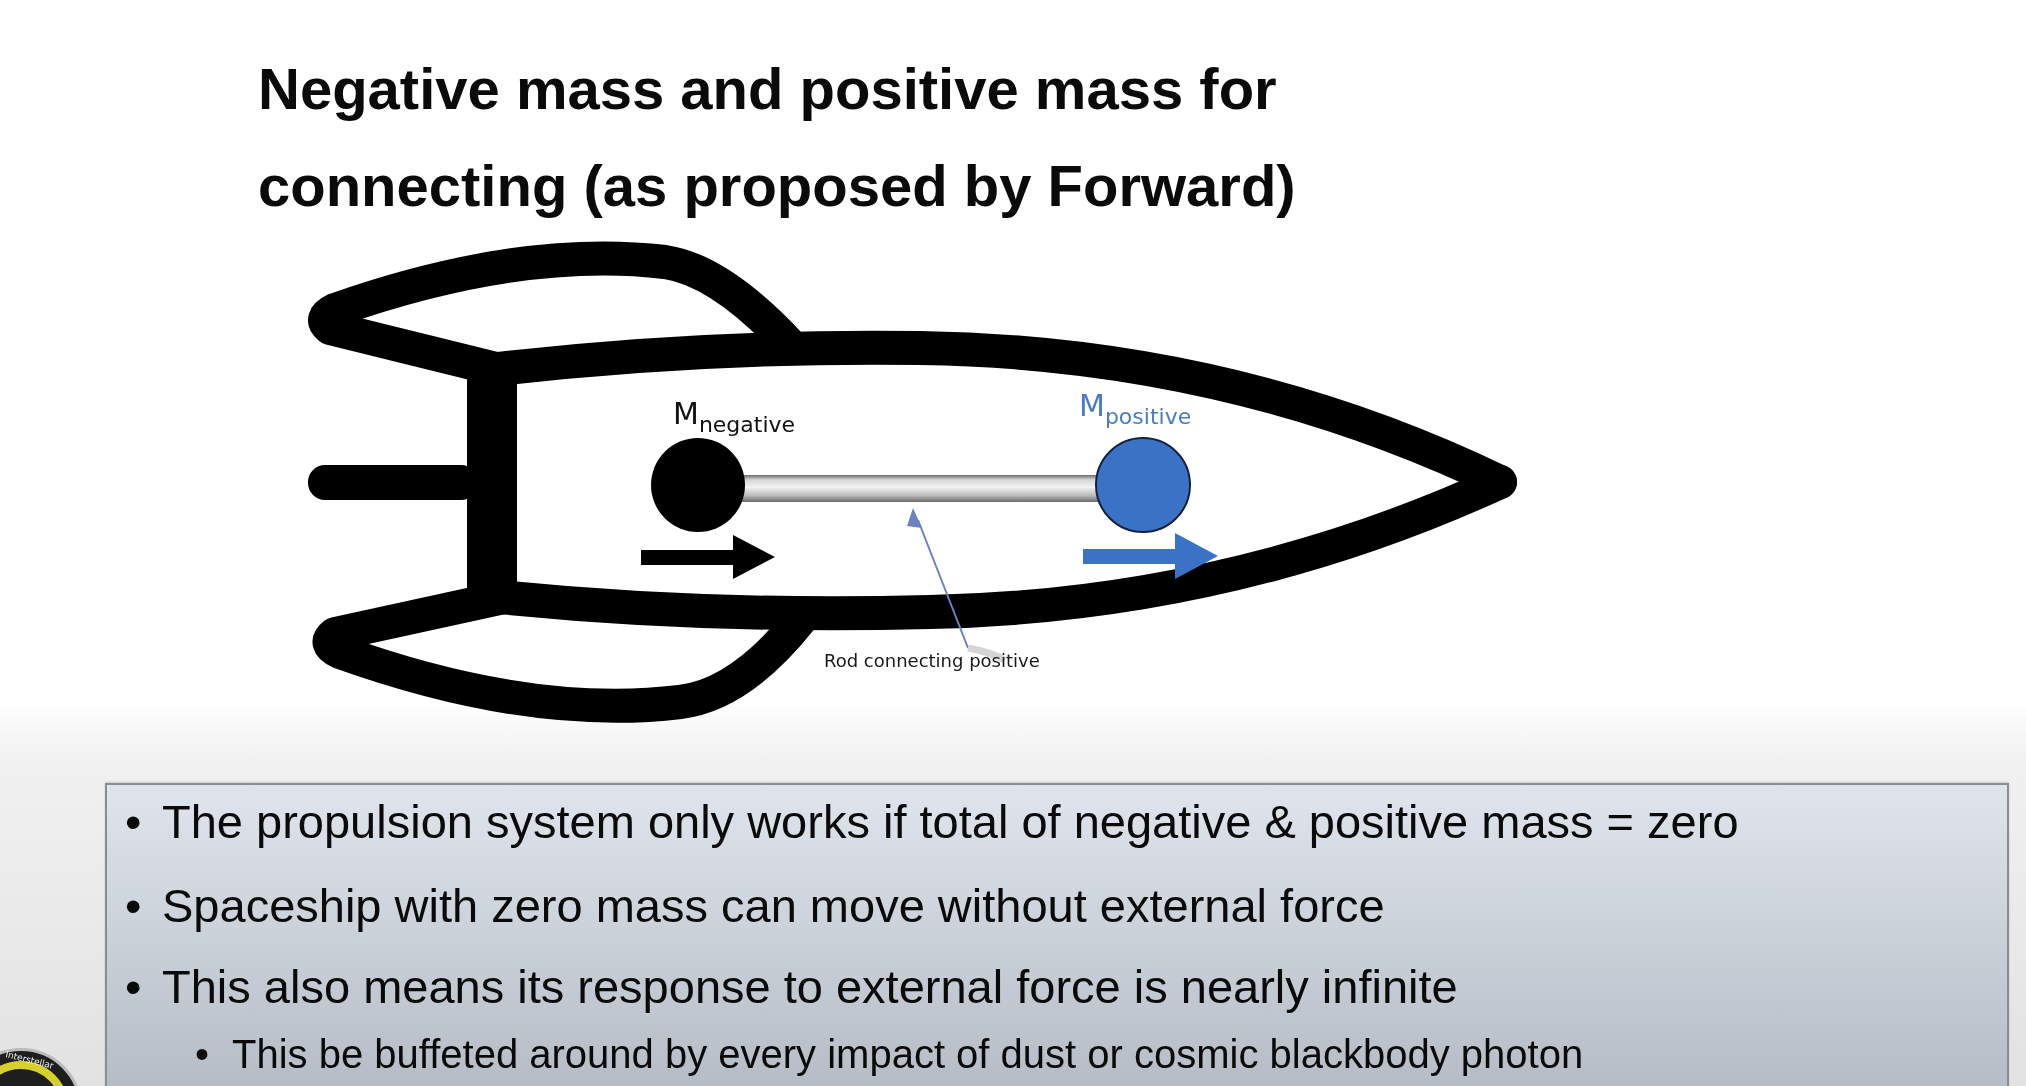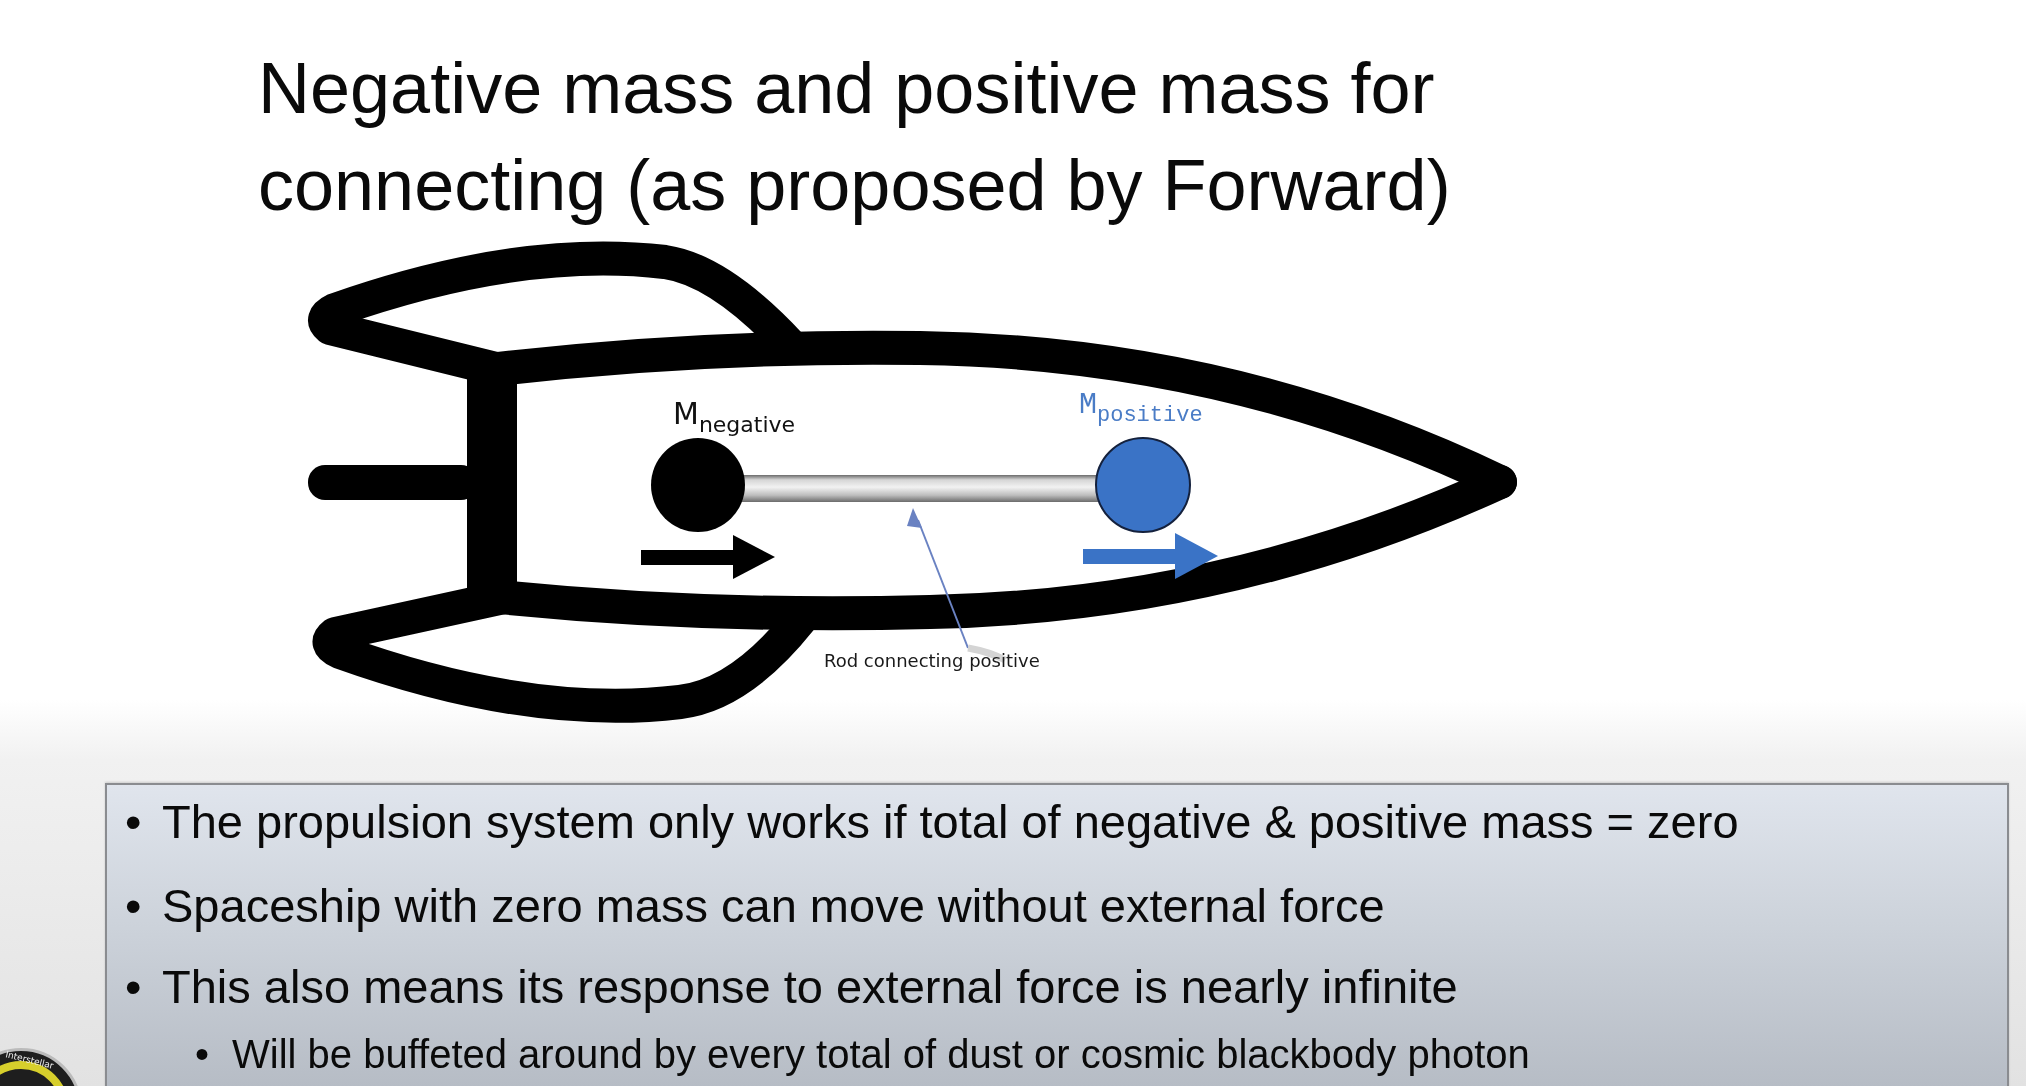--- a/index.html
+++ b/index.html
@@ -3,34 +3,34 @@
 <meta charset="utf-8">
 <style>
   html, body { margin: 0; padding: 0; }
   body {
     width: 2026px; height: 1086px; overflow: hidden; position: relative;
     background: linear-gradient(to bottom, #ffffff 0px, #ffffff 700px, #f1f1f1 760px, #e2e2e2 1086px);
     font-family: "Liberation Sans", sans-serif;
   }
   .title {
     position: absolute; left: 258px; top: 40px; margin: 0;
-    font-family: "Liberation Sans", sans-serif; font-weight: normal;
-    font-size: 72px; line-height: 97px; color: #0a0a0a; letter-spacing: 0px;
+    font-family: "Liberation Sans", sans-serif; font-weight: bold;
+    font-size: 58px; line-height: 97px; color: #0a0a0a; letter-spacing: 0px;
     white-space: nowrap;
   }
   .title span { display: block; }
   .diagram { position: absolute; left: 0; top: 0; width: 1980px; height: 780px; }
   .diagram svg { position: absolute; left: 0; top: 0; }
   .mlabel {
     position: absolute; font-family: "DejaVu Sans", sans-serif; white-space: nowrap;
   }
   .mlabel .big { font-size: 30px; }
   .mlabel .sub { font-size: 22px; position: relative; top: 8px; }
   .m-neg { left: 673px; top: 396px; color: #111; }
-  .m-pos { left: 1079px; top: 388px; color: #4a7cc6; font-family: Liberation Mono, monospace; }
+  .m-pos { left: 1079px; top: 388px; color: #4a7cc6; }
   .caption {
     position: absolute; left: 824px; top: 640px; font-family: "DejaVu Sans", sans-serif;
     font-size: 18px; line-height: 42px; color: #1a1a1a; white-space: nowrap;
   }
   .caption span { display: block; }
   .bullets-box {
     position: absolute; left: 105px; top: 783px; width: 1904px; height: 320px;
     border: 2px solid #8a8c90; border-bottom: none; box-sizing: border-box;
     background: linear-gradient(to bottom, #e0e5ed 0%, #ccd2da 45%, #b4bac3 100%);
     box-shadow: 0 -1px 2px rgba(0,0,0,0.15);
@@ -140,20 +140,20 @@
   <div class="bullet lvl1 b2">
     <span class="dot">•</span>
     <span class="txt">Spaceship with zero mass can move without external force</span>
   </div>
   <div class="bullet lvl1 b3">
     <span class="dot">•</span>
     <span class="txt">This also means its response to external force is nearly infinite</span>
   </div>
   <div class="bullet lvl2 b4">
     <span class="dot">•</span>
-    <span class="txt">Will be buffeted around by every total of dust or cosmic blackbody photon</span>
+    <span class="txt">This be buffeted around by every impact of dust or cosmic blackbody photon</span>
   </div>
 </div>
 
 <div class="logo">
   <div class="logo-ring"></div>
   <span class="logo-text">Interstellar</span>
 </div>
 
 </body></html>

